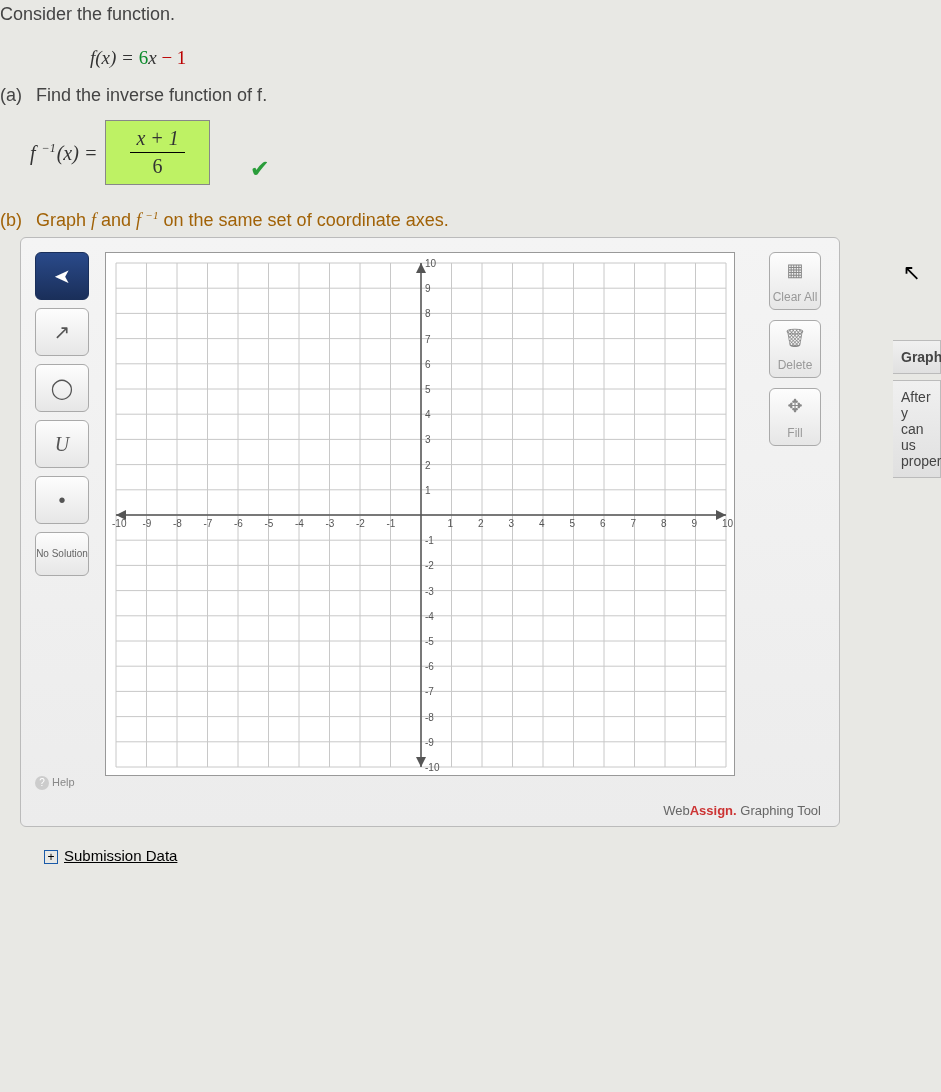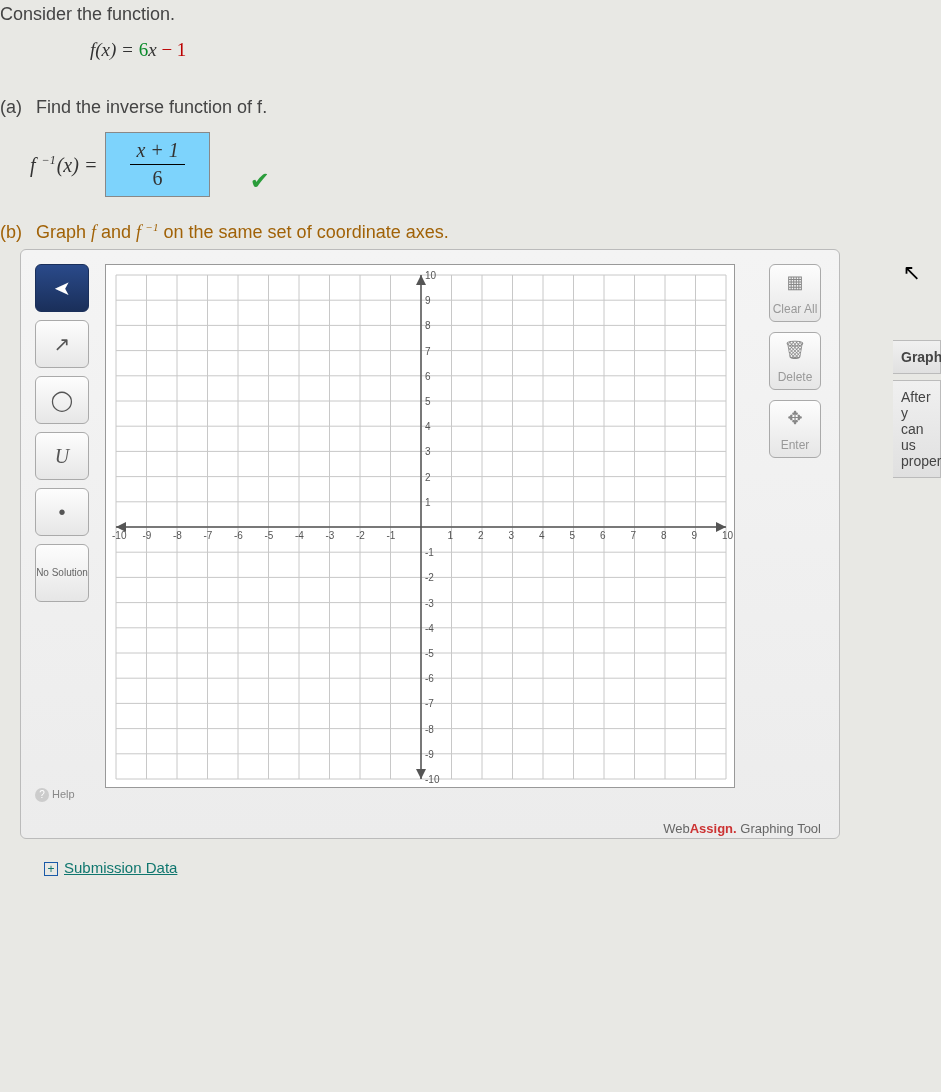--- a/index.html
+++ b/index.html
@@ -1,52 +1,52 @@
 <!DOCTYPE html>
 <html><head>
 <meta charset="utf-8">
 <style>
 *{box-sizing:border-box;margin:0;padding:0}
 body{font-family:Arial,Helvetica,sans-serif;background:#e8e8e4;color:#333;width:941px;height:1092px;overflow:hidden;position:relative}
 .content{padding:0 0 0 0}
-.prompt{font-size:18px;color:#444;margin:4px 0 14px 0}
-.fx{font-family:'Times New Roman',serif;font-size:19px;font-style:italic;margin-left:90px;margin-bottom:36px}
+.prompt{font-size:18px;color:#444;margin:4px 0 22px 0}
+.fx{font-family:'Times New Roman',serif;font-size:19px;font-style:italic;margin-left:90px;margin-bottom:16px}
 .fx .num{font-style:normal;color:#0a8a2a}
 .fx .minus{font-style:normal;color:#b00}
 .part-label{font-size:18px;color:#444;margin:6px 0 14px 0}
 .part-label .tag{margin-right:14px}
 .inv-row{display:flex;align-items:center;margin-left:30px;margin-bottom:6px}
 .inv-left{font-family:'Times New Roman',serif;font-size:20px;font-style:italic;margin-right:8px}
 .inv-left sup{font-size:12px;margin:0 1px}
-.answer-box{border:1px solid #888;padding:6px 24px;font-family:'Times New Roman',serif;font-size:20px;text-align:center;background:#7dd3fc}
+.answer-box{border:1px solid #888;padding:6px 24px;font-family:'Times New Roman',serif;font-size:20px;text-align:center;background:#bef264}
 .answer-box .frac{display:flex;flex-direction:column;align-items:center}
 .answer-box .top{border-bottom:1.5px solid #000;padding:0 6px 2px;font-style:italic}
 .answer-box .bot{padding-top:2px}
 .check{color:#2a9d3a;font-size:24px;margin-left:40px;margin-top:32px}
 .part-b{margin-top:24px}
 .b-text{font-size:18px;color:#a16207;margin-bottom:6px}
 .b-text .it{font-style:italic;font-family:'Times New Roman',serif}
 .grapher{position:relative;background:linear-gradient(#f4f4f4,#ececec);border:1px solid #bbb;border-radius:6px;width:820px;height:590px;margin-left:20px;padding:12px}
 .toolbar{position:absolute;left:14px;top:14px;width:58px}
 .tool{width:54px;height:48px;background:linear-gradient(#fdfdfd,#e6e6e6);border:1px solid #aaa;border-radius:6px;margin-bottom:8px;display:flex;align-items:center;justify-content:center;font-size:20px;color:#555;cursor:pointer}
 .tool.sel{background:linear-gradient(#2a4a8a,#1a2f5a);color:#fff;border-color:#1a2f5a}
-.nosol{width:54px;height:58px;background:linear-gradient(#fdfdfd,#e6e6e6);border:1px solid #aaa;border-radius:6px;font-size:10px;color:#666;display:flex;align-items:center;justify-content:center;text-align:center;line-height:1.2;cursor:pointer}
+.nosol{width:54px;height:44px;background:linear-gradient(#fdfdfd,#e6e6e6);border:1px solid #aaa;border-radius:6px;font-size:10px;color:#666;display:flex;align-items:center;justify-content:center;text-align:center;line-height:1.2;cursor:pointer}
 .helpbtn{position:absolute;left:14px;bottom:36px;font-size:11px;color:#888;cursor:pointer}
 .helpbtn .qm{display:inline-block;width:14px;height:14px;border-radius:50%;background:#ccc;color:#fff;text-align:center;line-height:14px;font-size:10px;margin-right:3px}
 .graph-area{position:absolute;left:84px;top:14px;width:630px;height:524px;background:#fff;border:1px solid #999}
 .right-tools{position:absolute;right:14px;top:14px;width:56px}
 .rtool{width:52px;height:58px;background:linear-gradient(#fdfdfd,#e6e6e6);border:1px solid #aaa;border-radius:6px;margin-bottom:10px;display:flex;flex-direction:column;align-items:center;justify-content:center;cursor:pointer}
 .rtool .ico{font-size:18px;color:#888}
 .rtool .lbl{font-size:12px;color:#999;margin-top:9px}
-.footer-brand{position:absolute;right:18px;bottom:2px;font-size:13px;color:#666}
+.footer-brand{position:absolute;right:18px;bottom:8px;font-size:13px;color:#666}
 .footer-brand b{color:#c33}
 .sidebar{position:absolute;right:0;top:340px;width:48px}
 .side-box{background:linear-gradient(#f0f0f0,#e0e0e0);border:1px solid #bbb;border-left:none;padding:8px 4px 8px 8px;margin-bottom:6px;font-size:14px;color:#444}
 .side-box.h{font-weight:bold}
-.sub-data{margin:20px 0 8px 44px;font-size:15px;color:#0f766e;text-decoration:underline;cursor:pointer}
+.sub-data{margin:20px 0 8px 44px;font-size:15px;color:#000000;text-decoration:underline;cursor:pointer}
 .sub-data .plus{display:inline-block;border:1px solid #1a5aa8;width:14px;height:14px;text-align:center;line-height:12px;font-size:12px;margin-right:6px;text-decoration:none}
 .part-c{margin:28px 0 0 0;font-size:18px;color:#444}
 .part-c .tag{margin-right:14px}
 svg .gridline{stroke:#c8c8c8;stroke-width:1}
 svg .axis{stroke:#555;stroke-width:1.5}
 svg .arrow{fill:#555}
 svg .ticklbl{font-size:10px;fill:#555;font-family:Arial}
 .cursor-ico{position:absolute;right:20px;top:260px;font-size:22px;color:#000}
 </style>
 </head>
@@ -198,21 +198,21 @@
         <div class="rtool">
           <span class="ico">▦</span>
           <span class="lbl">Clear All</span>
         </div>
         <div class="rtool">
           <span class="ico">🗑</span>
           <span class="lbl">Delete</span>
         </div>
         <div class="rtool">
           <span class="ico">✥</span>
-          <span class="lbl">Enter</span>
+          <span class="lbl">Fill</span>
         </div>
       </div>
 
       <div class="helpbtn"><span class="qm">?</span><span>Help</span></div>
       <div class="footer-brand"><span>Web</span><b>Assign.</b><span> Graphing Tool</span></div>
     </div>
   </div>
 
   <div class="sub-data"><span class="plus">+</span><span>Submission Data</span></div>
 

